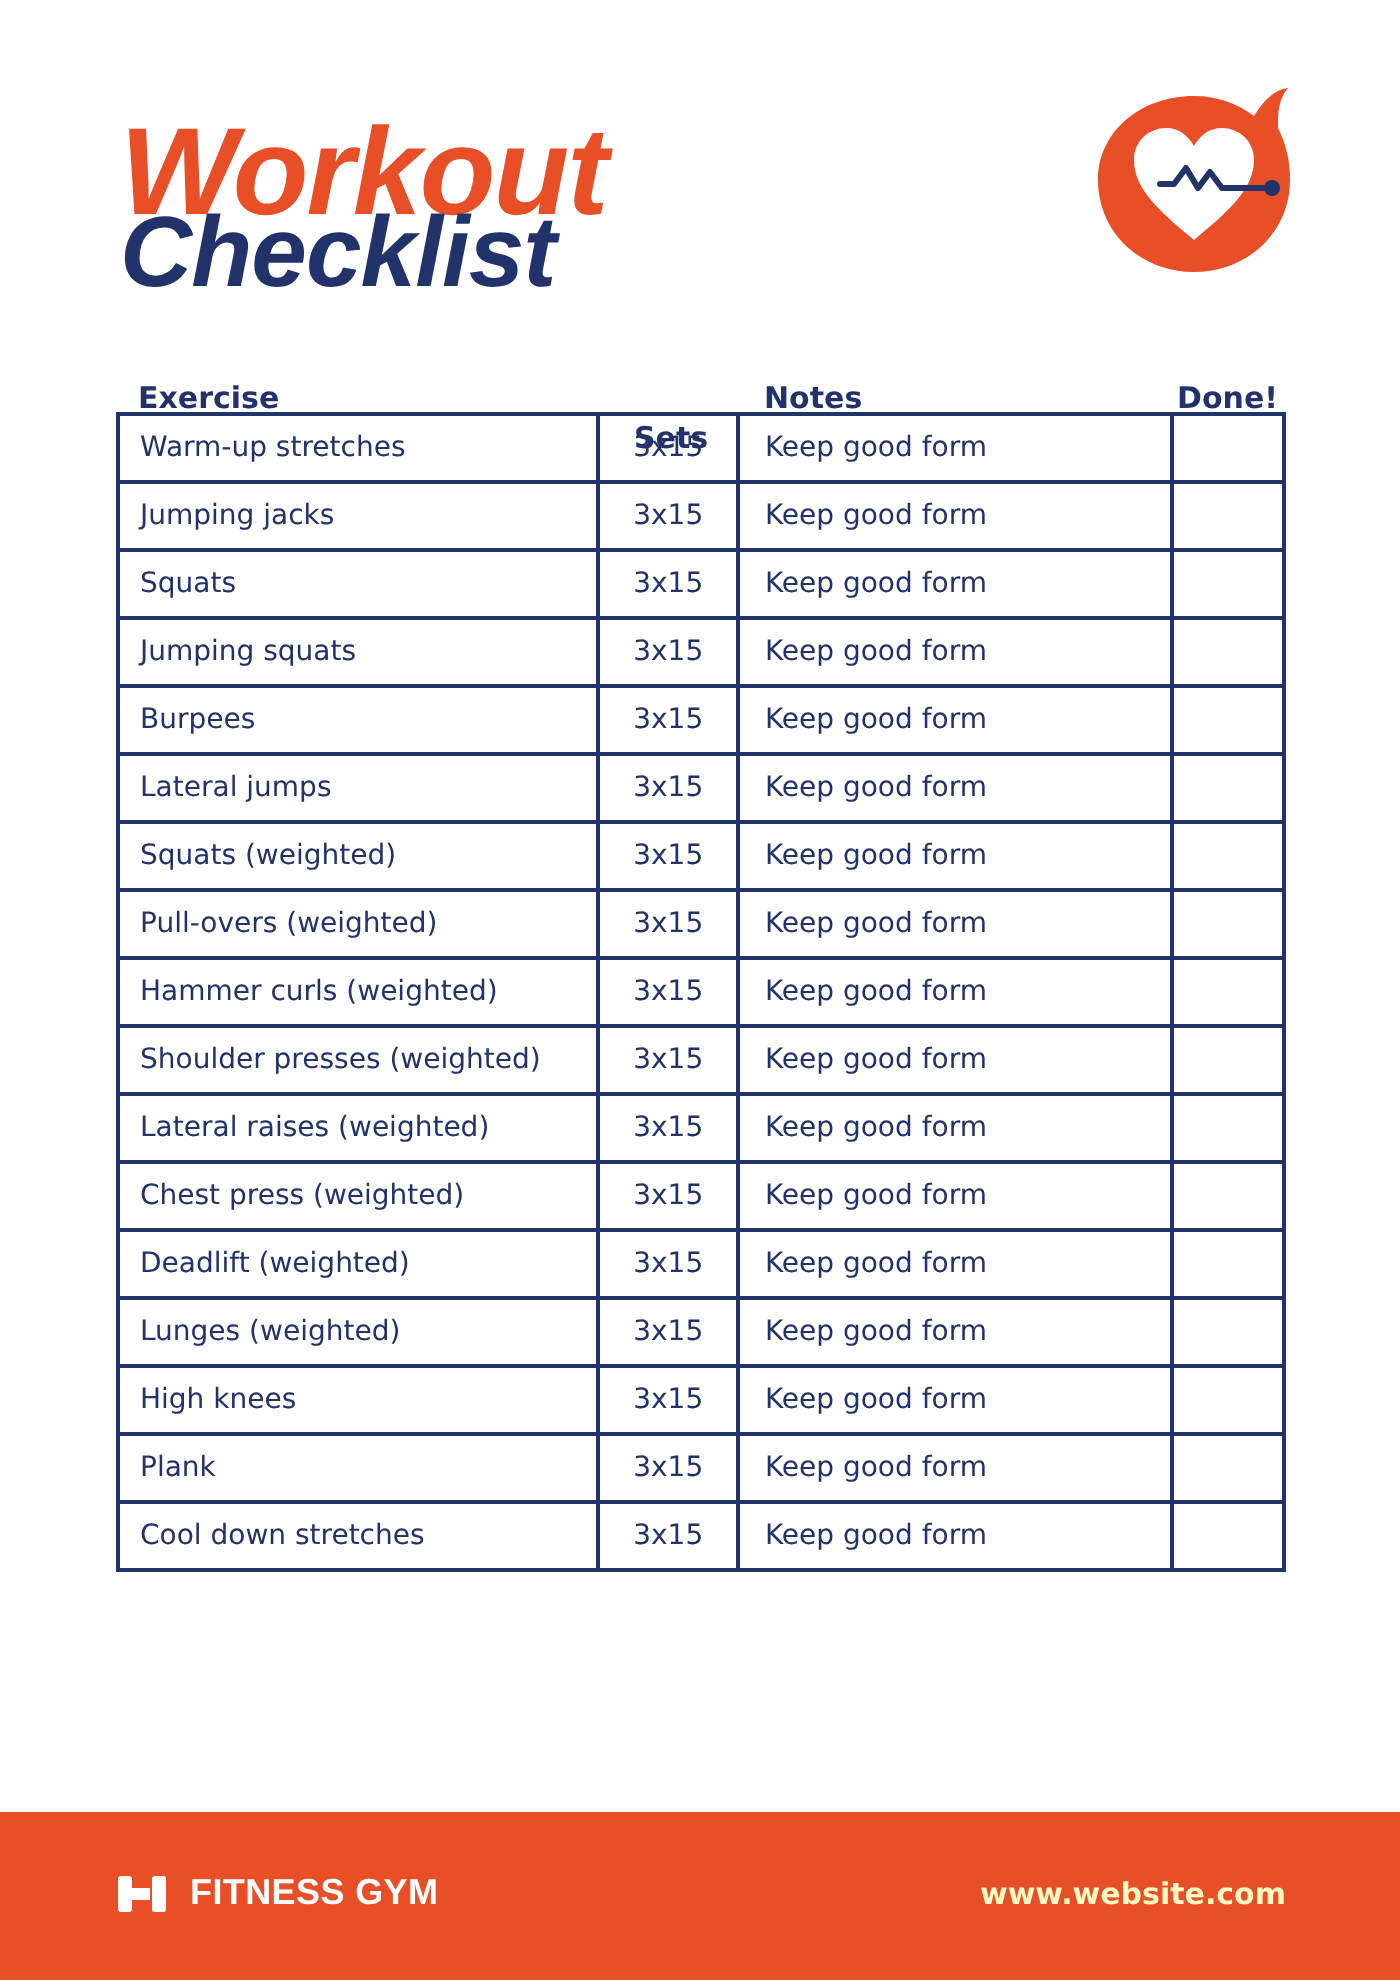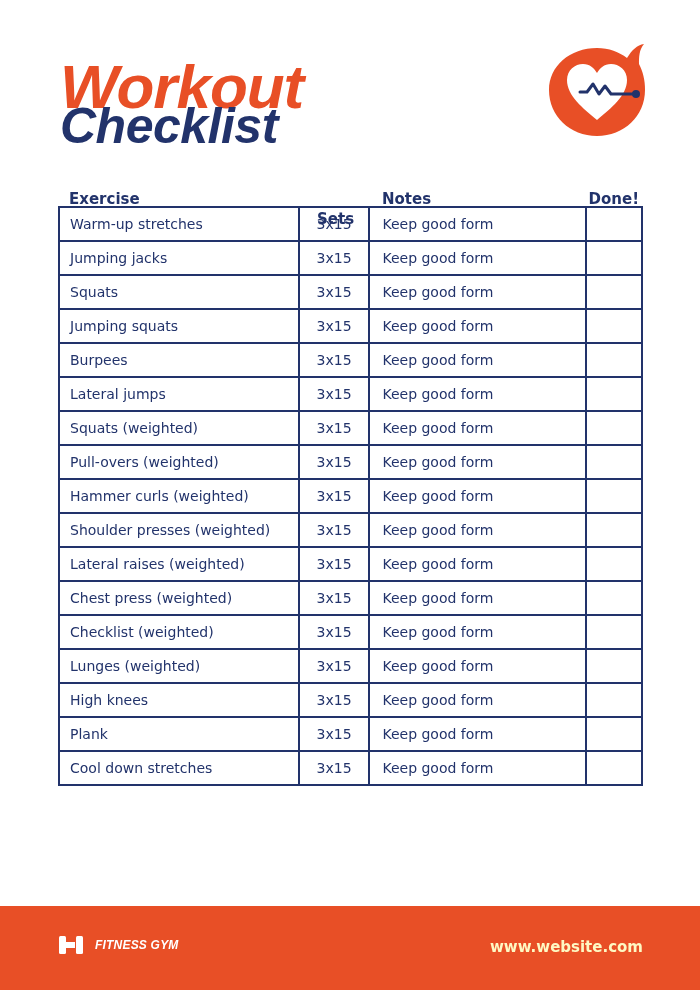--- a/index.html
+++ b/index.html
@@ -39,22 +39,22 @@
     td.ex { width: 240px; border-radius: 10px; }
     td.sets { width: 71px; text-align: center; padding: 0; }
     td.notes { width: 217px; padding-left: 12px; }
     td.done { width: 57px; padding: 0; }
 
     .footer {
       position: absolute; left: 0; top: 906px; width: 700px; height: 84px; background: #e84f26;
     }
     .brand { position: absolute; left: 59px; top: 30px; display: flex; align-items: center; gap: 6px; }
     .brand-text {
-      font-family: "Liberation Sans", sans-serif; font-weight: 700; font-style: italic;
-      font-size: 12px; color: #ffffff; letter-spacing: 0.2px;
+      font-family: "Liberation Sans", sans-serif; font-weight: 700; 
+      font-size: 18px; color: #ffffff; letter-spacing: 0.2px;
     }
     .website {
       position: absolute; right: 57px; top: 32px; font-family: "DejaVu Sans", sans-serif;
       font-weight: 700; font-size: 15px; color: #fef9c3;
     }
   </style>
 </head>
 <body>
 
 <div class="title1">Workout</div>
@@ -142,21 +142,21 @@
         <td class="notes">Keep good form</td>
         <td class="done"></td>
       </tr>
       <tr>
         <td class="ex">Chest press (weighted)</td>
         <td class="sets">3x15</td>
         <td class="notes">Keep good form</td>
         <td class="done"></td>
       </tr>
       <tr>
-        <td class="ex">Checklist (weighted)</td>
+        <td class="ex">Deadlift (weighted)</td>
         <td class="sets">3x15</td>
         <td class="notes">Keep good form</td>
         <td class="done"></td>
       </tr>
       <tr>
         <td class="ex">Lunges (weighted)</td>
         <td class="sets">3x15</td>
         <td class="notes">Keep good form</td>
         <td class="done"></td>
       </tr>

